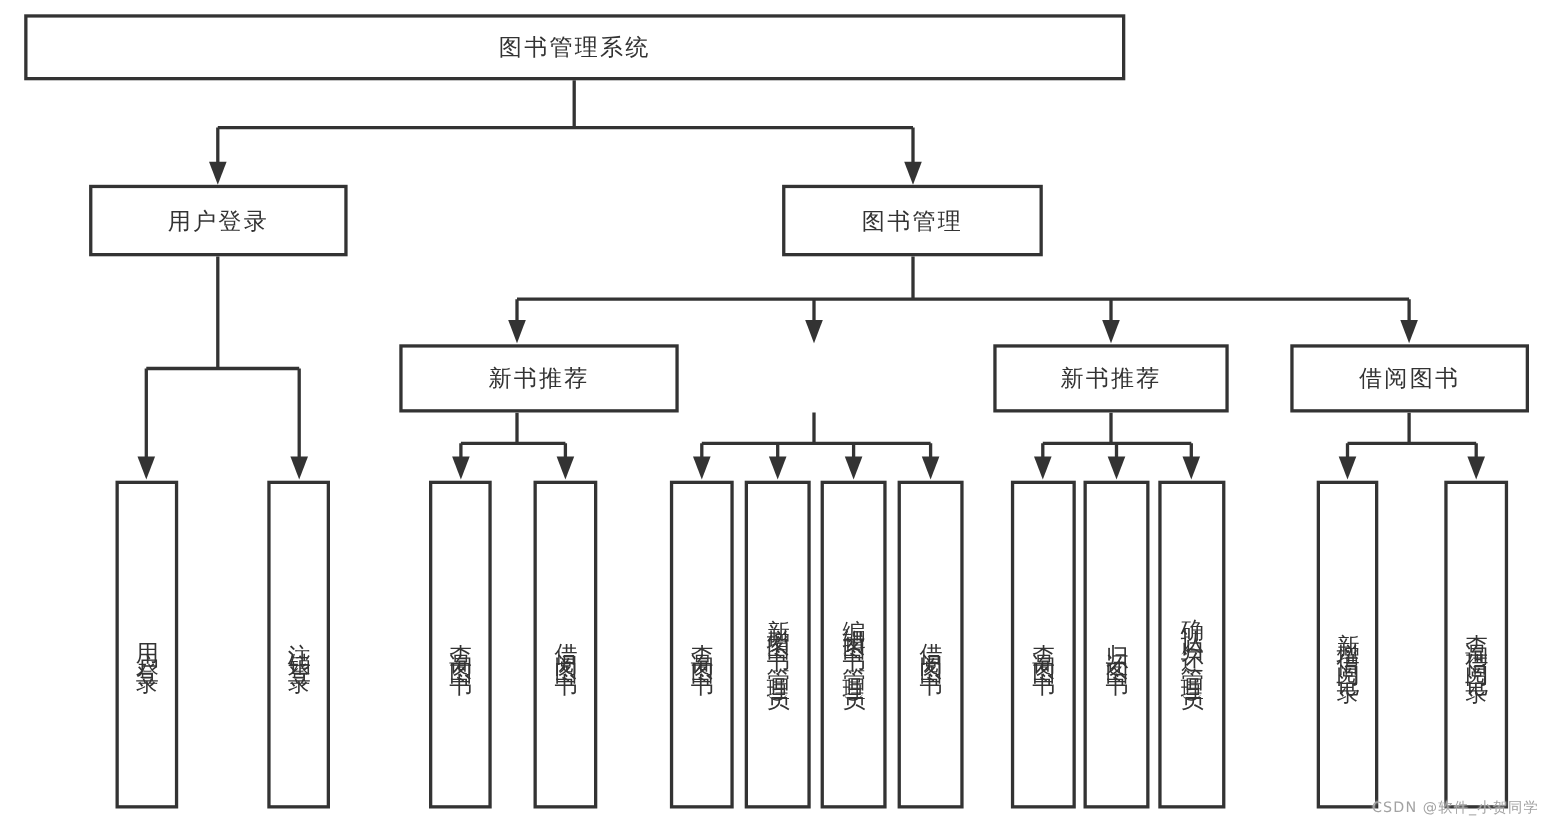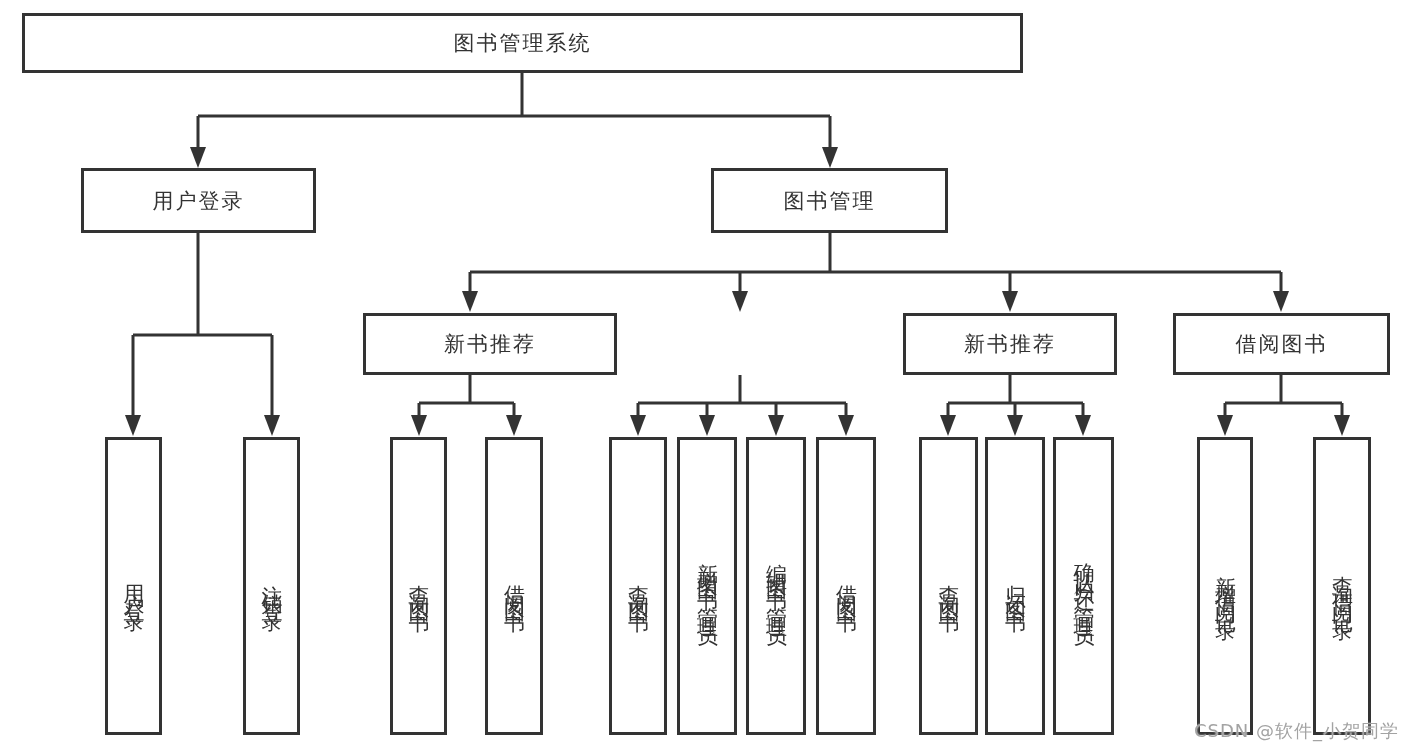--- a/index.html
+++ b/index.html
@@ -12,21 +12,21 @@
     position:absolute;box-sizing:border-box;background:#ffffff;border:3px solid #333333;
     display:flex;align-items:center;justify-content:center;z-index:2;
   }
   .h-label{font-size:21px;letter-spacing:2px;white-space:nowrap;}
   .v-label{
     writing-mode:vertical-rl;text-orientation:mixed;
     font-size:21px;letter-spacing:9px;line-height:1;white-space:nowrap;
   }
   .watermark{
     position:absolute;right:6px;bottom:4px;z-index:3;
-    font-size:18px;color:#a3a3a3;letter-spacing:1px;
+    font-size:13px;color:#a3a3a3;letter-spacing:1px;
     text-shadow:0 0 2px #ffffff;white-space:nowrap;margin-left:28px;
   }
 </style>
 </head>
 <body>
 
 <div class="canvas">
 
   <svg class="wires" width="1405" height="747" viewBox="0 0 1405 747">
     <g stroke="#333333" stroke-width="3" fill="none">

